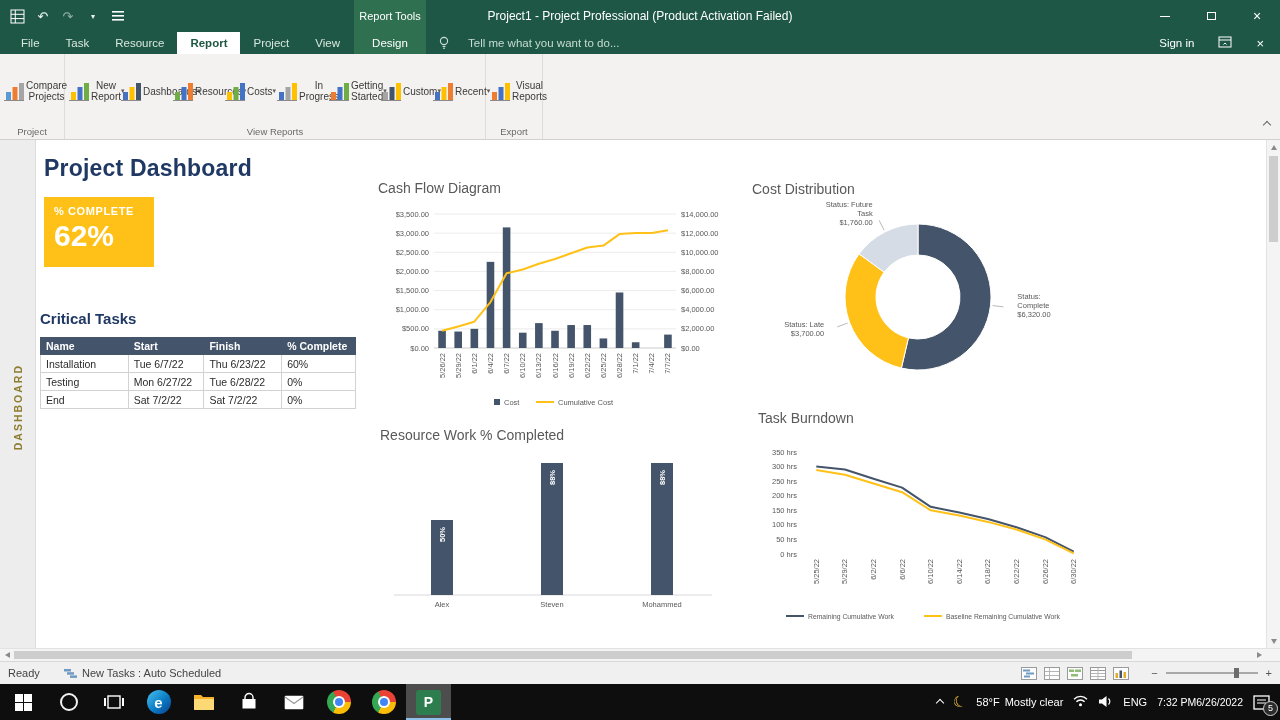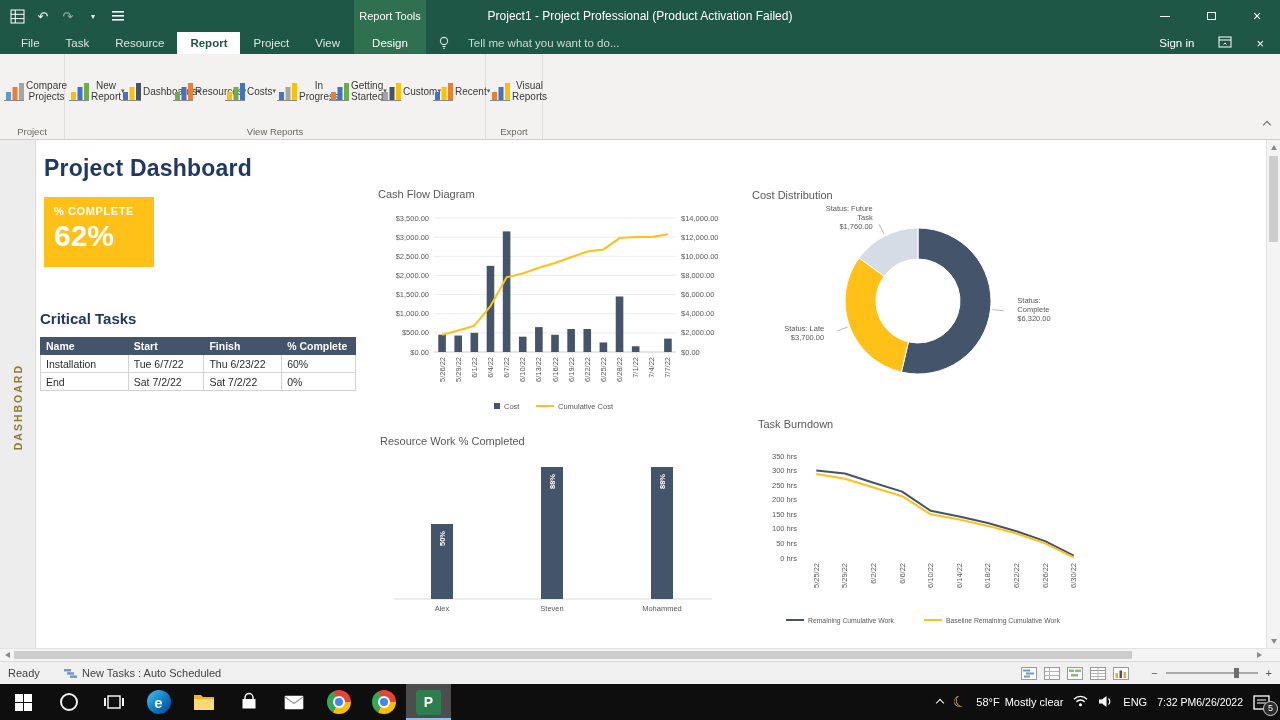--- a/index.html
+++ b/index.html
@@ -65,21 +65,21 @@
 .complete-value{font-size:30px;font-weight:bold;margin-top:2px}
 .tasks-heading{position:absolute;left:4px;top:170px;font-size:15px;font-weight:800;color:var(--navy)}
 .tasks-table{position:absolute;left:4px;top:197px;width:316px;border-collapse:collapse;font-size:10.5px}
 .tasks-table th{background:var(--slate);color:#fff;font-weight:bold;text-align:left;padding:2px 5px;border:1px solid var(--slate)}
 .tasks-table td{padding:2.5px 5px;border:1px solid #d2d2d2;color:#2b2b2b;vertical-align:top}
 .tasks-table th:nth-child(1),.tasks-table td:nth-child(1){width:88px}
 .tasks-table th:nth-child(2),.tasks-table td:nth-child(2){width:76px}
 .tasks-table th:nth-child(3),.tasks-table td:nth-child(3){width:78px}
 .tasks-table th:nth-child(4),.tasks-table td:nth-child(4){width:74px}
 .chart{position:absolute}
-.ctitle{font-size:11px;color:#595959;margin:12px 0 2px 2px}
+.ctitle{font-size:14px;color:#595959;margin:4px 0 2px 2px}
 svg{font-family:"Liberation Sans",sans-serif}
 .ax{font-size:7.5px;fill:#595959}
 .axs{font-size:6.8px;fill:#595959}
 .barlab{font-size:7.5px;fill:#fff;font-weight:bold}
 #chart-cashflow{left:340px;top:36px;width:358px}
 #chart-donut{left:714px;top:37px;width:316px}
 #chart-resource{left:342px;top:283px;width:346px}
 #chart-burndown{left:720px;top:266px;width:352px}
 
 
@@ -351,20 +351,26 @@
               <th>Finish</th>
               <th>% Complete</th>
             </tr>
           </thead>
         <tbody id="tasks-tbody">
             <tr>
               <td>Installation</td>
               <td>Tue 6/7/22</td>
               <td>Thu 6/23/22</td>
               <td>60%</td>
+            </tr>
+            <tr>
+              <td>Testing</td>
+              <td>Mon 6/27/22</td>
+              <td>Tue 6/28/22</td>
+              <td>0%</td>
             </tr>
             <tr>
               <td>End</td>
               <td>Sat 7/2/22</td>
               <td>Sat 7/2/22</td>
               <td>0%</td>
             </tr>
           </tbody>
       </table>
 

